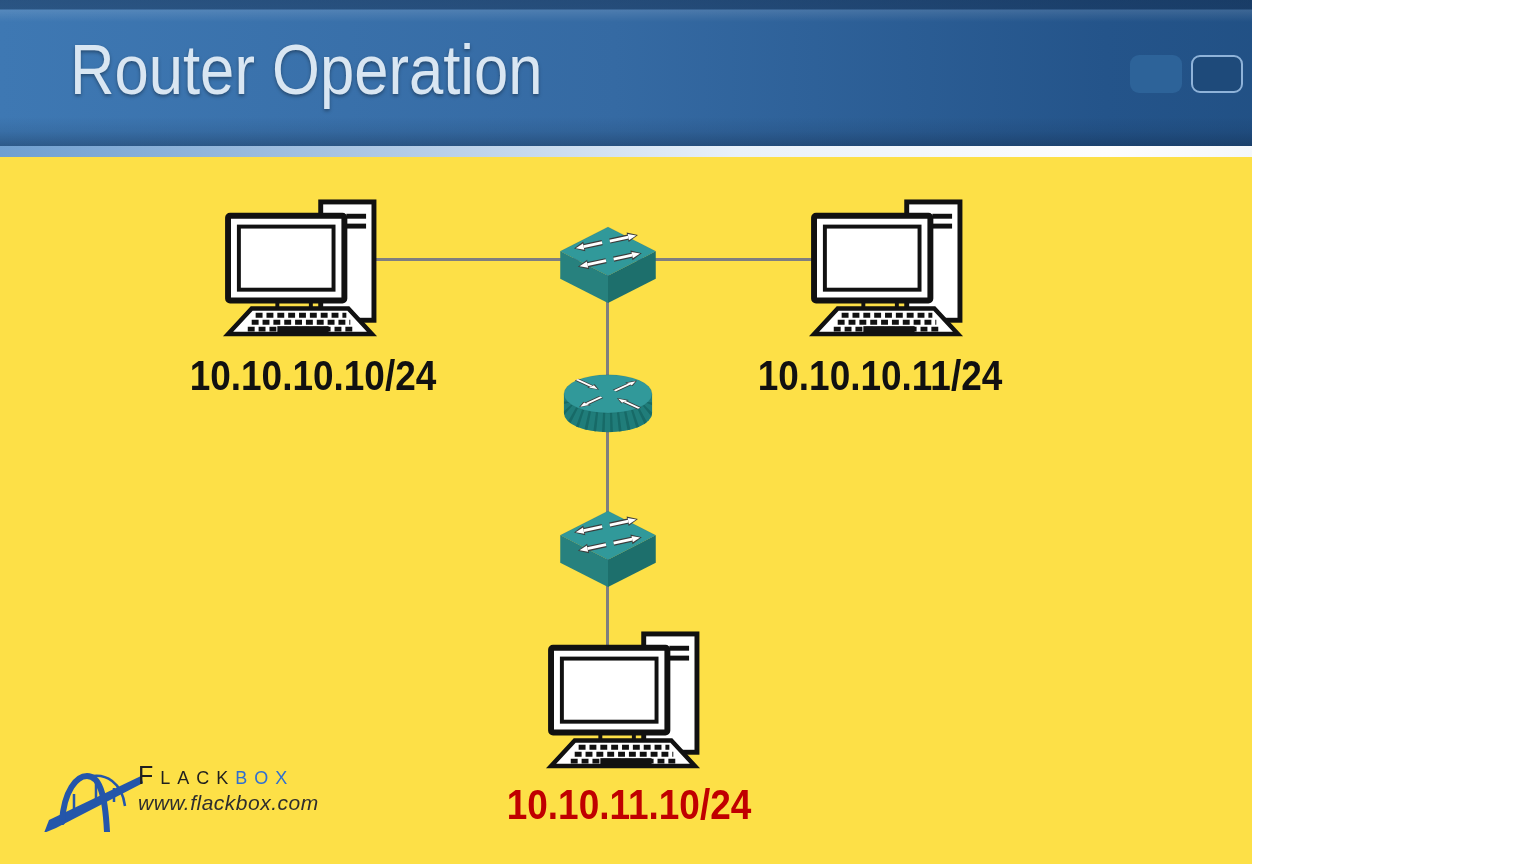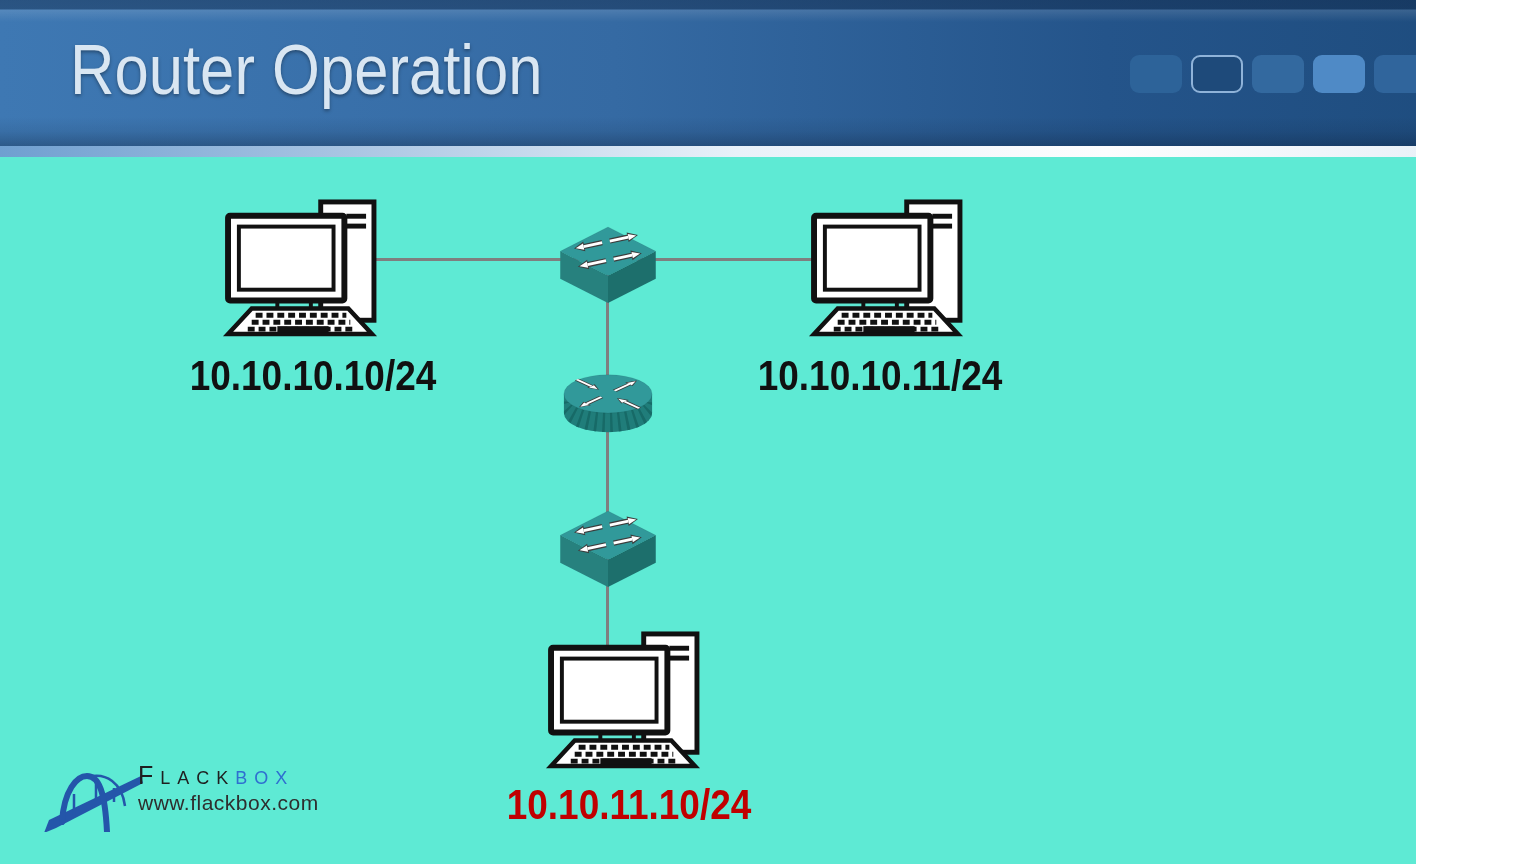--- a/index.html
+++ b/index.html
@@ -1,16 +1,16 @@
 <!DOCTYPE html>
 <html style="--device-top: #31999a; --switch-front: #27817e; --switch-side: #1d6f6c; --router-side: #207d7a; --router-ridge: #176a67; --link-line: #7f7f7f; --pc-outline: #111111; --bridge-color: #2456aa;"><head>
 <meta charset="utf-8">
 <style>
   html,body{margin:0;padding:0;background:#ffffff;}
-  #canvas{position:relative;width:1416px;height:864px;background:#5eead4;overflow:hidden;
+  #canvas{position:relative;width:1252px;height:864px;background:#fde047;overflow:hidden;
           font-family:"Liberation Sans",sans-serif;}
 
   
   .header{position:absolute;left:0;top:0;width:1536px;height:146px;
     background:
       linear-gradient(180deg, rgba(13,32,60,.42) 0px, rgba(13,32,60,.40) 9px,
                               rgba(255,255,255,.12) 10px, rgba(255,255,255,0) 22px,
                               rgba(0,0,0,0) 80%, rgba(10,26,50,.10) 90%, rgba(10,26,50,.32) 100%),
       linear-gradient(90deg, #3e78b3 0%, #356aa3 40%, #24548a 72%, #1d4b7c 100%);}
   .header-strip{position:absolute;left:0;top:146px;width:1536px;height:11px;
@@ -44,21 +44,21 @@
   .arr-wh-h{fill:#ffffff;}
 
   
   .logo{position:absolute;left:44px;top:754px;display:flex;align-items:flex-start;z-index:2;}
   .logo svg{width:100px;height:78px;flex:0 0 auto;}
   .bridge-fill{fill:var(--bridge-color,#2456aa);}
   .bridge-stroke{stroke:var(--bridge-color,#2456aa);fill:none;stroke-width:6;stroke-linecap:round;}
   .bridge-thin{stroke:var(--bridge-color,#2456aa);fill:none;stroke-width:2.5;}
   .logo-text{margin-left:-6px;padding-top:9px;}
   .brand{font-size:25px;font-weight:500;font-variant:small-caps;letter-spacing:7px;line-height:1;color:#1f1f1f;}
-  .site{font-size:21px;color:#2e2e2e;letter-spacing:.5px;margin-top:3px;line-height:1.1;}
+  .site{font-size:21px;color:#2e2e2e;letter-spacing:.5px;margin-top:3px;line-height:1.1;font-style:italic;}
 </style>
 </head>
 <body>
 
 <div id="canvas">
 
   <svg width="0" height="0" style="position:absolute" aria-hidden="true">
     <defs>
       <g id="arrow">
         <path class="arr-out" d="M0,0 H28"></path>

